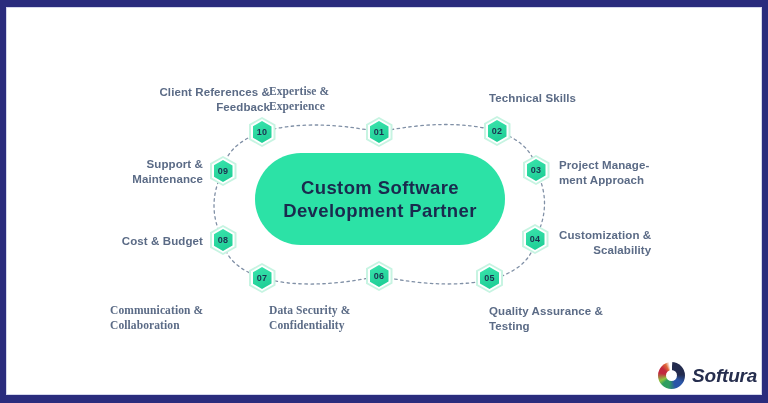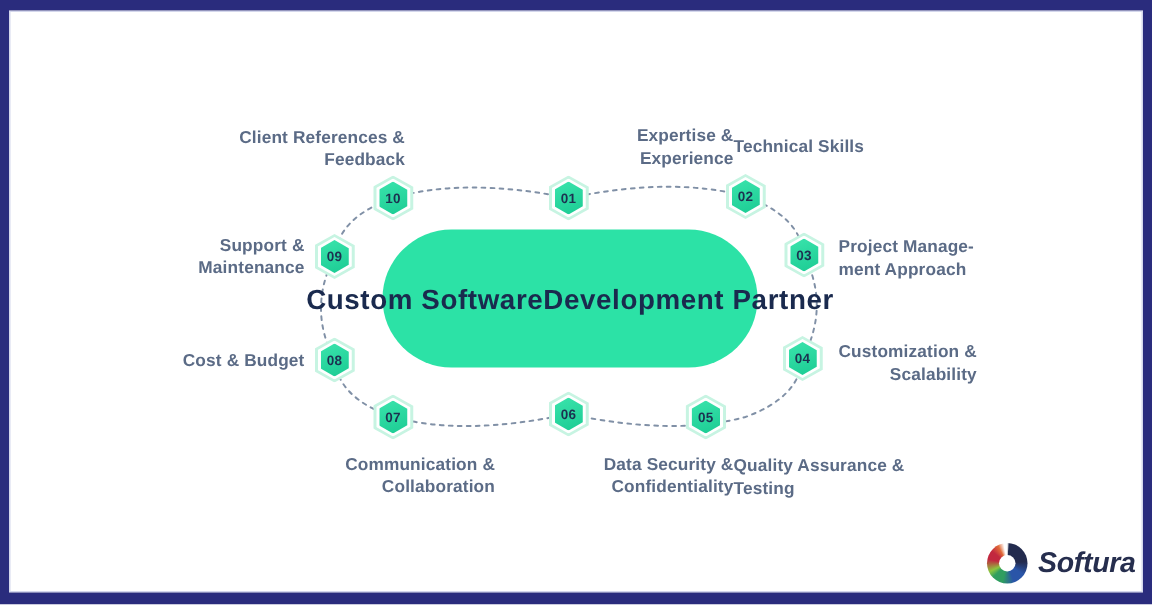--- a/index.html
+++ b/index.html
@@ -21,41 +21,41 @@
     border-width:7px 6px 8px 6px;
     background:#ffffff;overflow:hidden;
     box-shadow:inset 0 0 0 1px #d4d7ec;
     font-family:"Liberation Sans",sans-serif;
   }
   .canvas{position:absolute;left:-6px;top:-7px;width:768px;height:403px;}
   #dash-svg{position:absolute;left:0;top:0;width:768px;height:403px;}
   .pill{
     position:absolute;left:255px;top:153px;width:250px;height:92px;
     border-radius:46px;background:var(--accent);
-    display:flex;flex-direction:row;align-items:center;justify-content:center;
+    display:flex;flex-direction:column;align-items:center;justify-content:center;
   }
   .pill-line{
     font-size:18.5px;line-height:23px;font-weight:700;
     color:var(--navy);letter-spacing:.4px;white-space:nowrap;
   }
   .step-badge{position:absolute;width:27px;height:30px;}
   .hex{clip-path:polygon(50% 0,100% 25%,100% 75%,50% 100%,0 75%,0 25%);}
   .hex-outer{position:absolute;left:0;top:0;width:27px;height:30px;background:var(--halo);}
   .hex-mid{position:absolute;left:2px;top:2px;width:23px;height:26px;background:#ffffff;}
   .hex-core{
     position:absolute;left:4px;top:4px;width:19px;height:22px;
     background:linear-gradient(160deg,var(--badge-green-1),var(--badge-green-2));
     display:flex;align-items:center;justify-content:center;
     font-size:9px;font-weight:700;color:#1c3150;letter-spacing:.2px;
   }
   .step-label{
     position:absolute;font-size:11.5px;line-height:15px;font-weight:700;
     color:var(--label);letter-spacing:.1px;white-space:nowrap;
   }
-  .step-label.center{width:220px;text-align:right;white-space:normal;}
+  .step-label.center{width:220px;text-align:left;white-space:normal;font-family:Liberation Serif, serif;}
   .logo{position:absolute;left:658px;top:362px;display:flex;align-items:center;gap:7px;}
   .logo-ring{
     position:relative;width:27px;height:27px;border-radius:50%;
     background:conic-gradient(from 10deg,
       #232b4e 0deg 75deg, #2a55a8 115deg 150deg, #2f9e60 185deg 215deg,
       #8cc63f 235deg, #c2283f 272deg 298deg, #e06a38 322deg,
       #ffffff 340deg 350deg, #232b4e 356deg 360deg);
   }
   .logo-ring::after{content:"";position:absolute;inset:8px;background:#ffffff;border-radius:50%;}
   .logo-text{
@@ -107,21 +107,21 @@
         </div>
         <div class="step-badge" style="left: 521.5px; top: 224px;">
           <div class="hex hex-outer"></div>
           <div class="hex hex-mid"></div>
           <div class="hex hex-core">04</div>
         </div>
         <div class="step-label" style="top: 228px; left: 559px; text-align: right;">
           <div>Customization &amp;</div>
           <div>Scalability</div>
         </div>
-        <div class="step-badge" style="left: 457px; top: 263px; text-decoration: underline;">
+        <div class="step-badge" style="left: 476px; top: 263px; text-decoration: underline;">
           <div class="hex hex-outer"></div>
           <div class="hex hex-mid"></div>
           <div class="hex hex-core">05</div>
         </div>
         <div class="step-label" style="top: 304px; left: 489px; text-align: left;">
           <div>Quality Assurance &amp;</div>
           <div>Testing</div>
         </div>
         <div class="step-badge" style="left: 365.5px; top: 261px;">
           <div class="hex hex-outer"></div>

